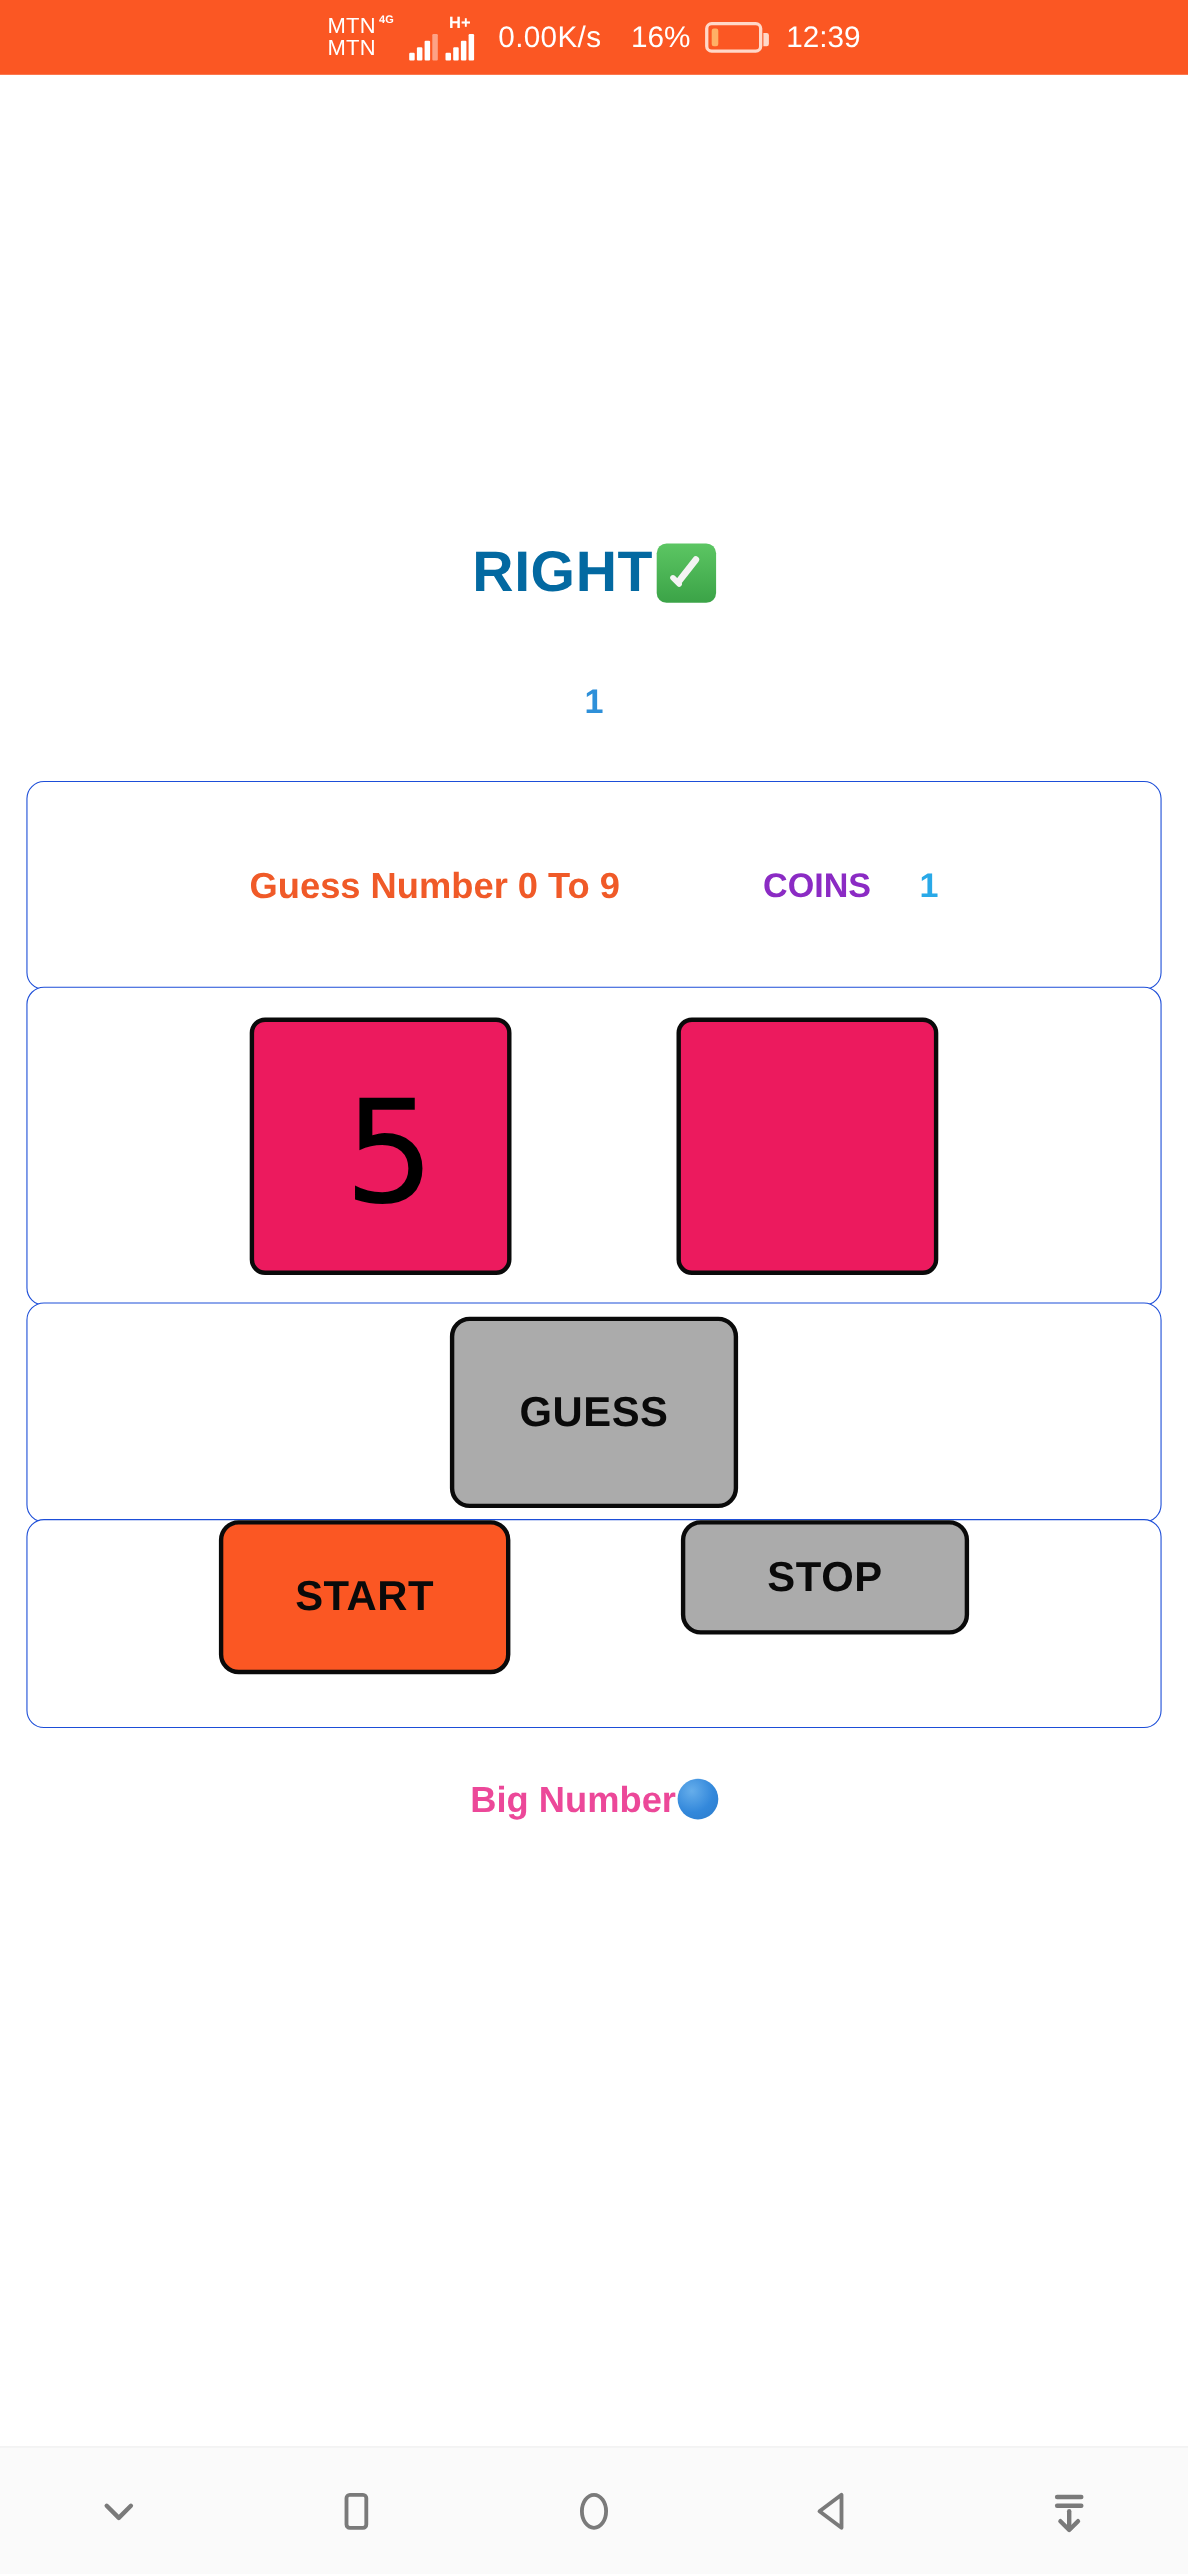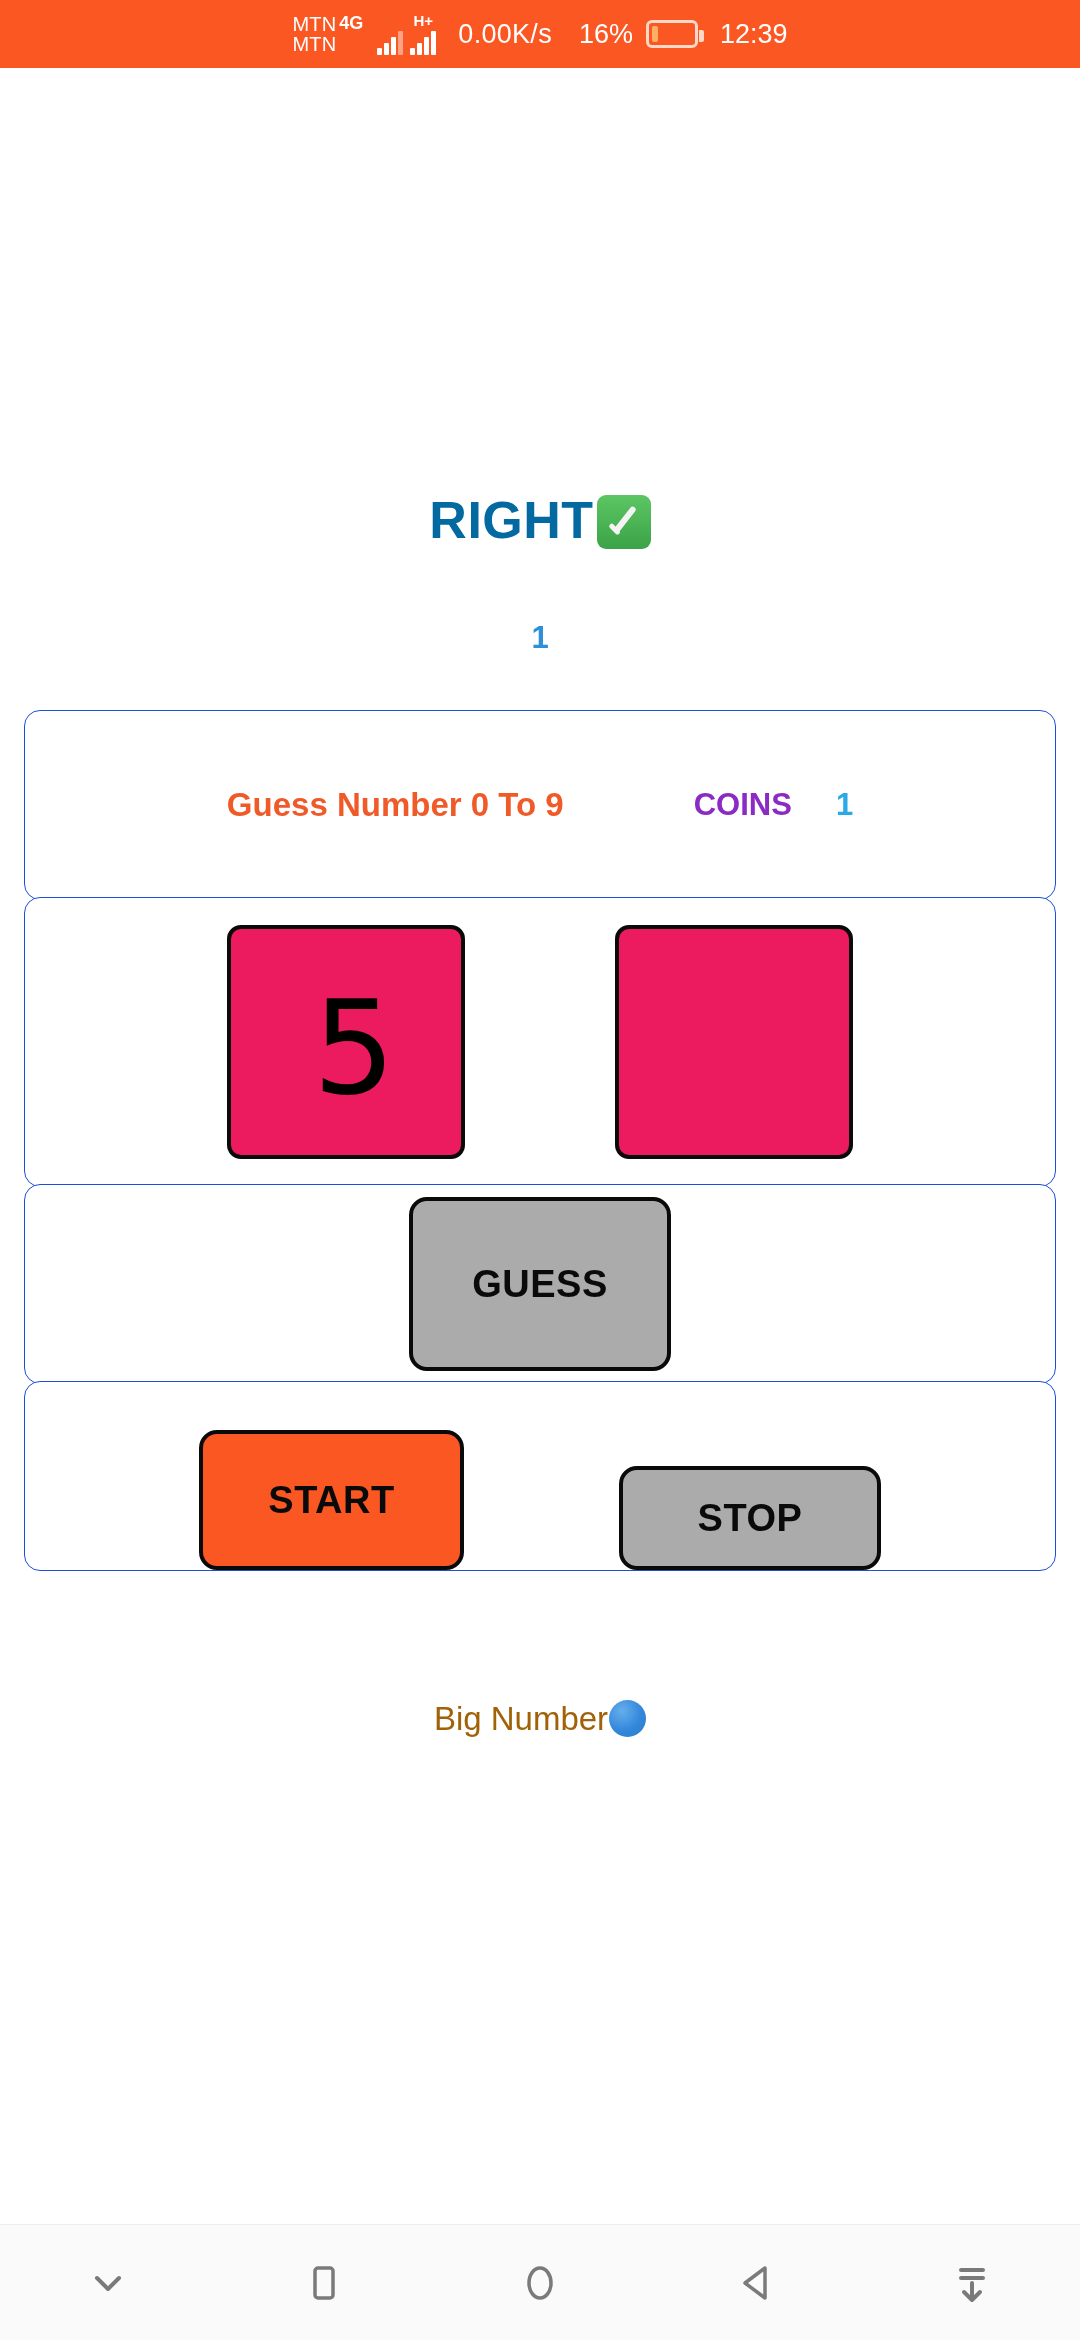--- a/index.html
+++ b/index.html
@@ -15,21 +15,21 @@
   .statusbar{
     position:absolute; top:0; left:0; width:1080px; height:68px;
     background:#FB5723; color:#fff;
     display:flex; align-items:center; justify-content:center;
     padding:0 28px;
   }
   .sb-left{ display:flex; align-items:center; gap:10px; }
   .sim-stack{ display:flex; flex-direction:column; justify-content:center; line-height:1.02; }
   .sim-row{ display:flex; align-items:flex-start; gap:3px; }
   .sim-name{ font-size:20px; font-weight:400; letter-spacing:.2px; }
-  .sim-net{ font-size:18px; font-weight:700; line-height:1; }
+  .sim-net{ font-size:10px; font-weight:700; line-height:1; }
   .bars{ display:inline-flex; align-items:flex-end; gap:2px; height:26px; }
   .bars i{ display:block; width:5px; background:#fff; border-radius:1px; }
   .bars i:nth-child(1){ height:7px; }
   .bars i:nth-child(2){ height:12px; }
   .bars i:nth-child(3){ height:18px; }
   .bars i:nth-child(4){ height:24px; }
   .bars.dim i:nth-child(4){ background:rgba(255,255,255,.45); }
   .sig-group{ display:flex; align-items:flex-end; gap:7px; margin-left:4px; }
   .sig-col{ display:flex; flex-direction:column; align-items:center; }
   .sig-tag{ font-size:15px; font-weight:700; line-height:1; margin-bottom:1px; }
@@ -102,27 +102,27 @@
   .digit-box span{ position:relative; top:6px; left:8px; }
 
   .btn-row{ position:absolute; inset:0; display:flex; align-items:center; justify-content:center; }
   .btn{
     border:4px solid #0a0a0a; border-radius:18px;
     display:flex; align-items:center; justify-content:center;
     font-size:38px; font-weight:700; color:#0a0a0a;
     letter-spacing:.5px; font-family:"Liberation Sans", sans-serif;
   }
   .btn-guess{ width:262px; height:174px; background:#ABABAB; }
-  .ctrl-row{ position:absolute; inset:0; display:flex; align-items:flex-end; justify-content:center; gap:155px; }
+  .ctrl-row{ position:absolute; inset:0; display:flex; align-items:flex-start; justify-content:center; gap:155px; }
   .btn-start{ width:265px; height:140px; background:#FB5723; }
   .btn-stop { width:262px; height:104px; background:#ABABAB; }
 
   .bignum{
-    position:absolute; top:1700px; left:0; width:1080px; text-align:center;
-    font-size:33px; font-weight:400; color:#a16207; white-space:nowrap;
+    position:absolute; top:1617px; left:0; width:1080px; text-align:center;
+    font-size:33px; font-weight:700; color:#ec4899; white-space:nowrap;
   }
   .bluedot{
     display:inline-block; width:37px; height:37px; border-radius:50%;
     background:radial-gradient(circle at 35% 30%, #66AEEB 0%, #3388DB 55%, #2B7BCB 100%);
     vertical-align:-7px; margin-left:1px;
   }
 
   
   .navbar{
     position:absolute; left:0; bottom:0; width:1080px; height:116px;

